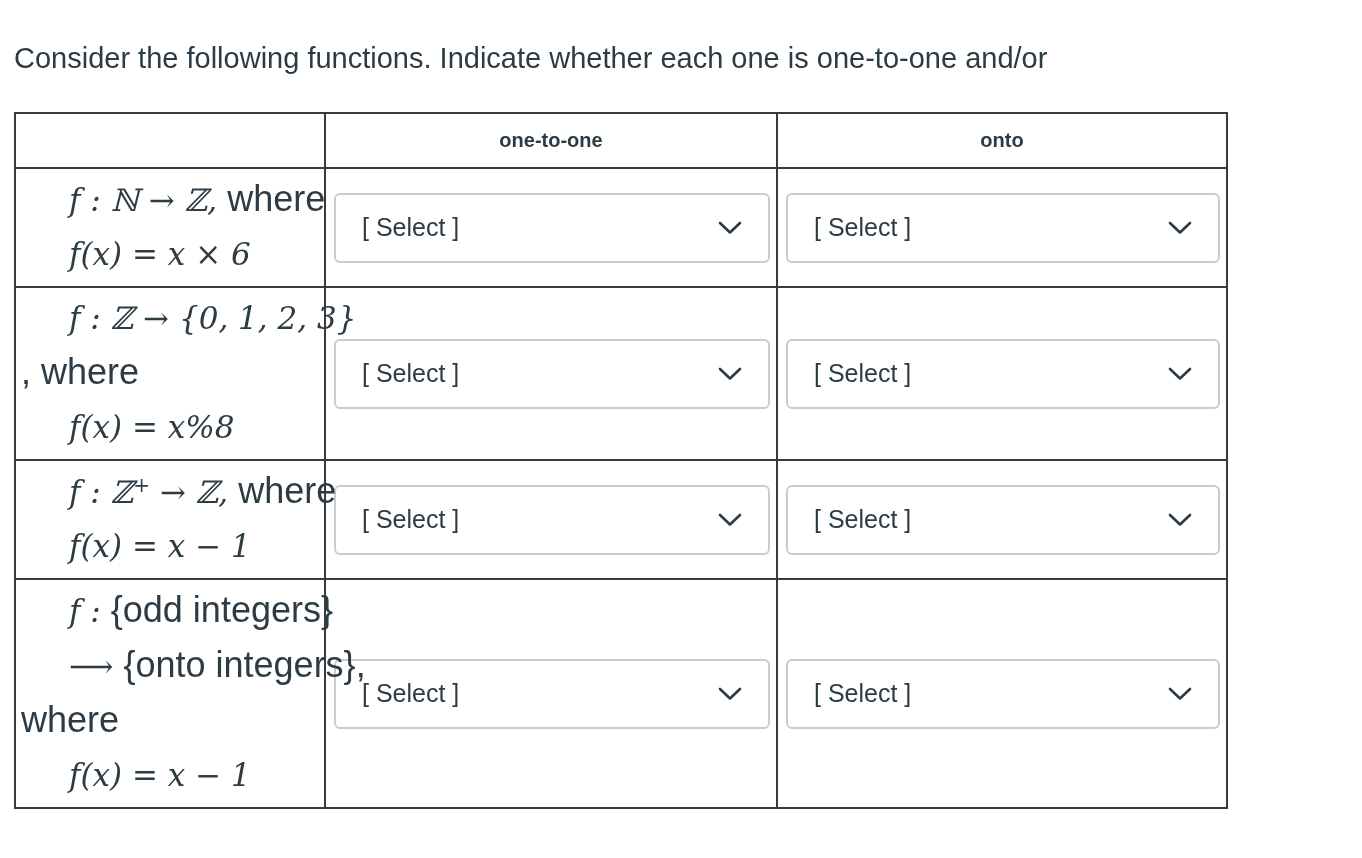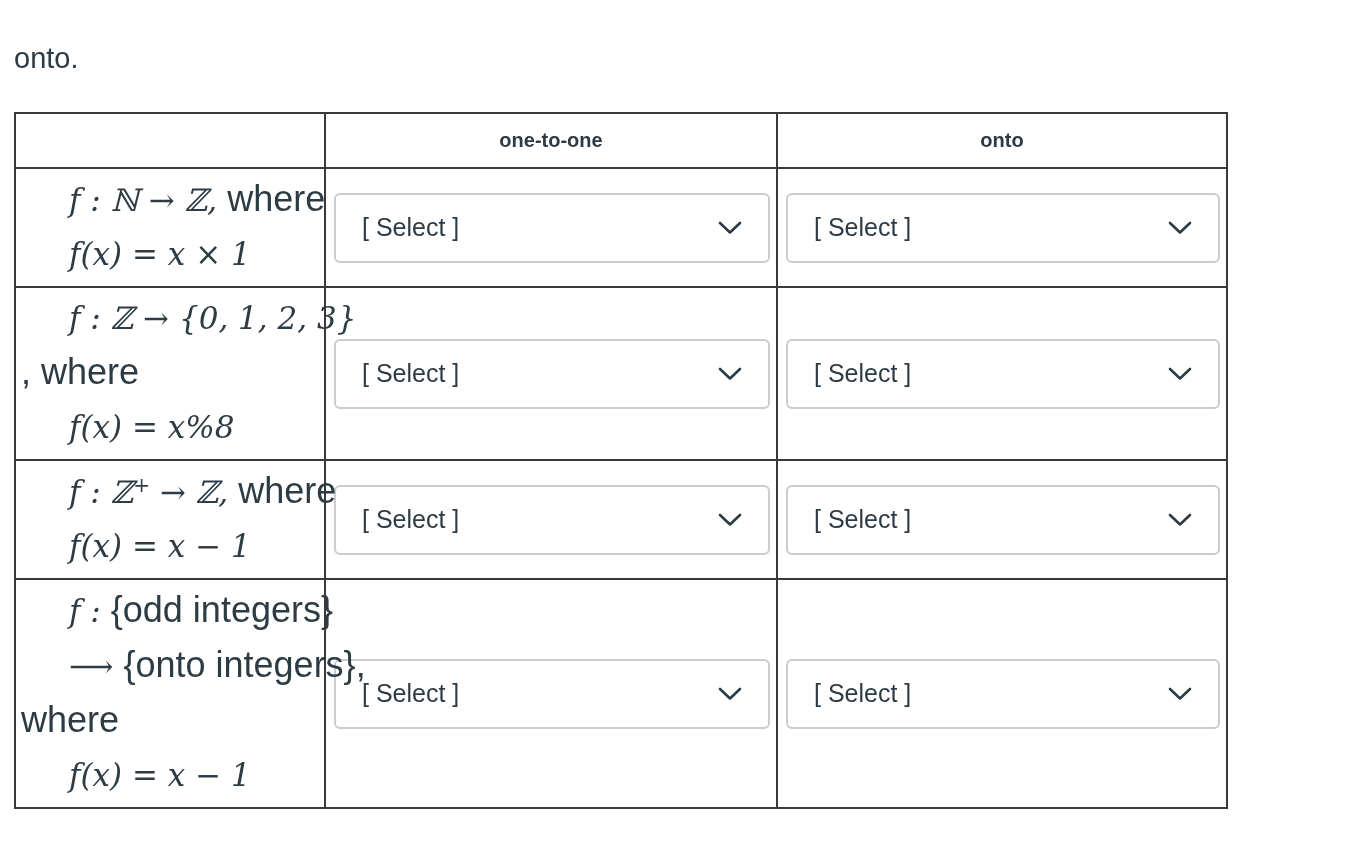--- a/index.html
+++ b/index.html
@@ -81,40 +81,40 @@
     color: #2D3B45;
   }
   .chevron { flex: 0 0 auto; display: block; }
 </style>
 </head>
 <body>
 
 <div class="page">
 
   <div class="question-text">
-    <div>onto.</div>
+    <div>Consider the following functions. Indicate whether each one is one-to-one and/or</div>
   </div>
 
   <table class="fn-table">
     <colgroup>
       <col style="width:310px">
       <col style="width:452px">
       <col style="width:450px">
     </colgroup>
     <tbody>
         <tr>
       <th class="col-head"></th>
       <th class="col-head">one-to-one</th>
       <th class="col-head">onto</th>
     </tr>
 
     <tr style="height:103px;">
       <td class="fn-cell">
         <div class="fn-line"><span class="m">f : ℕ → ℤ,</span><span class="t"> where</span></div>
-        <div class="fn-line"><span class="m">f(x) = x × 1</span></div>
+        <div class="fn-line"><span class="m">f(x) = x × 6</span></div>
       </td>
       <td class="select-cell">
         <div class="select-box">
           <span class="select-label">[ Select ]</span>
           <svg class="chevron" width="24" height="14" viewBox="0 0 24 14">
                 <polyline points="2,2 12,11.5 22,2" fill="none" stroke="#2D3B45" stroke-width="2.6" stroke-linecap="round" stroke-linejoin="round"></polyline>
               </svg>
         </div>
       </td>
       <td class="select-cell">

